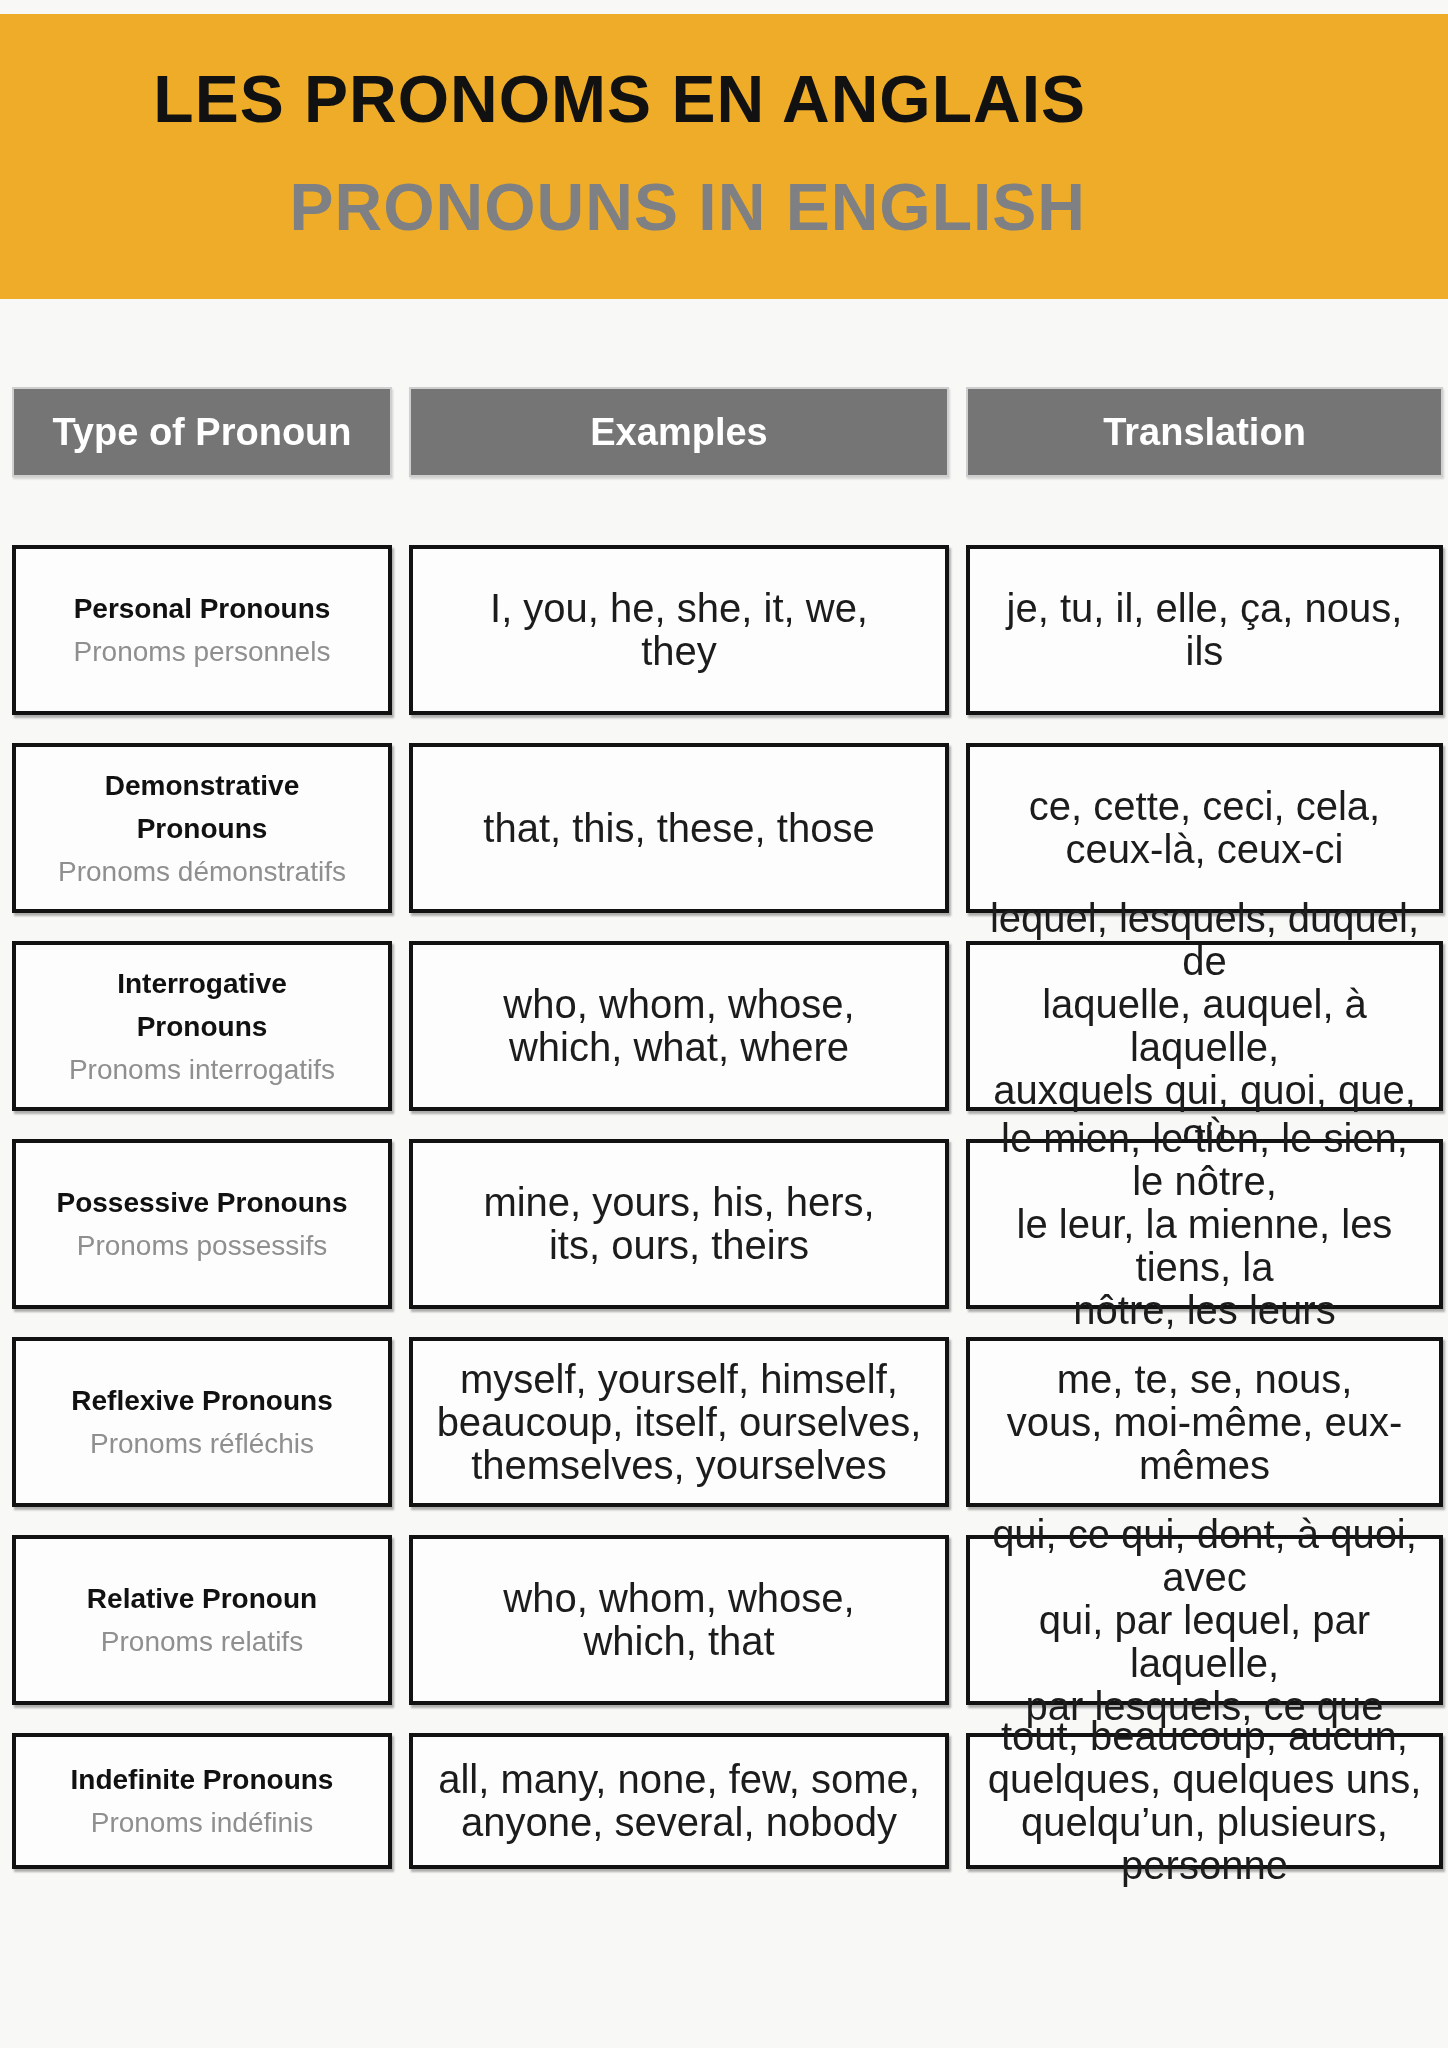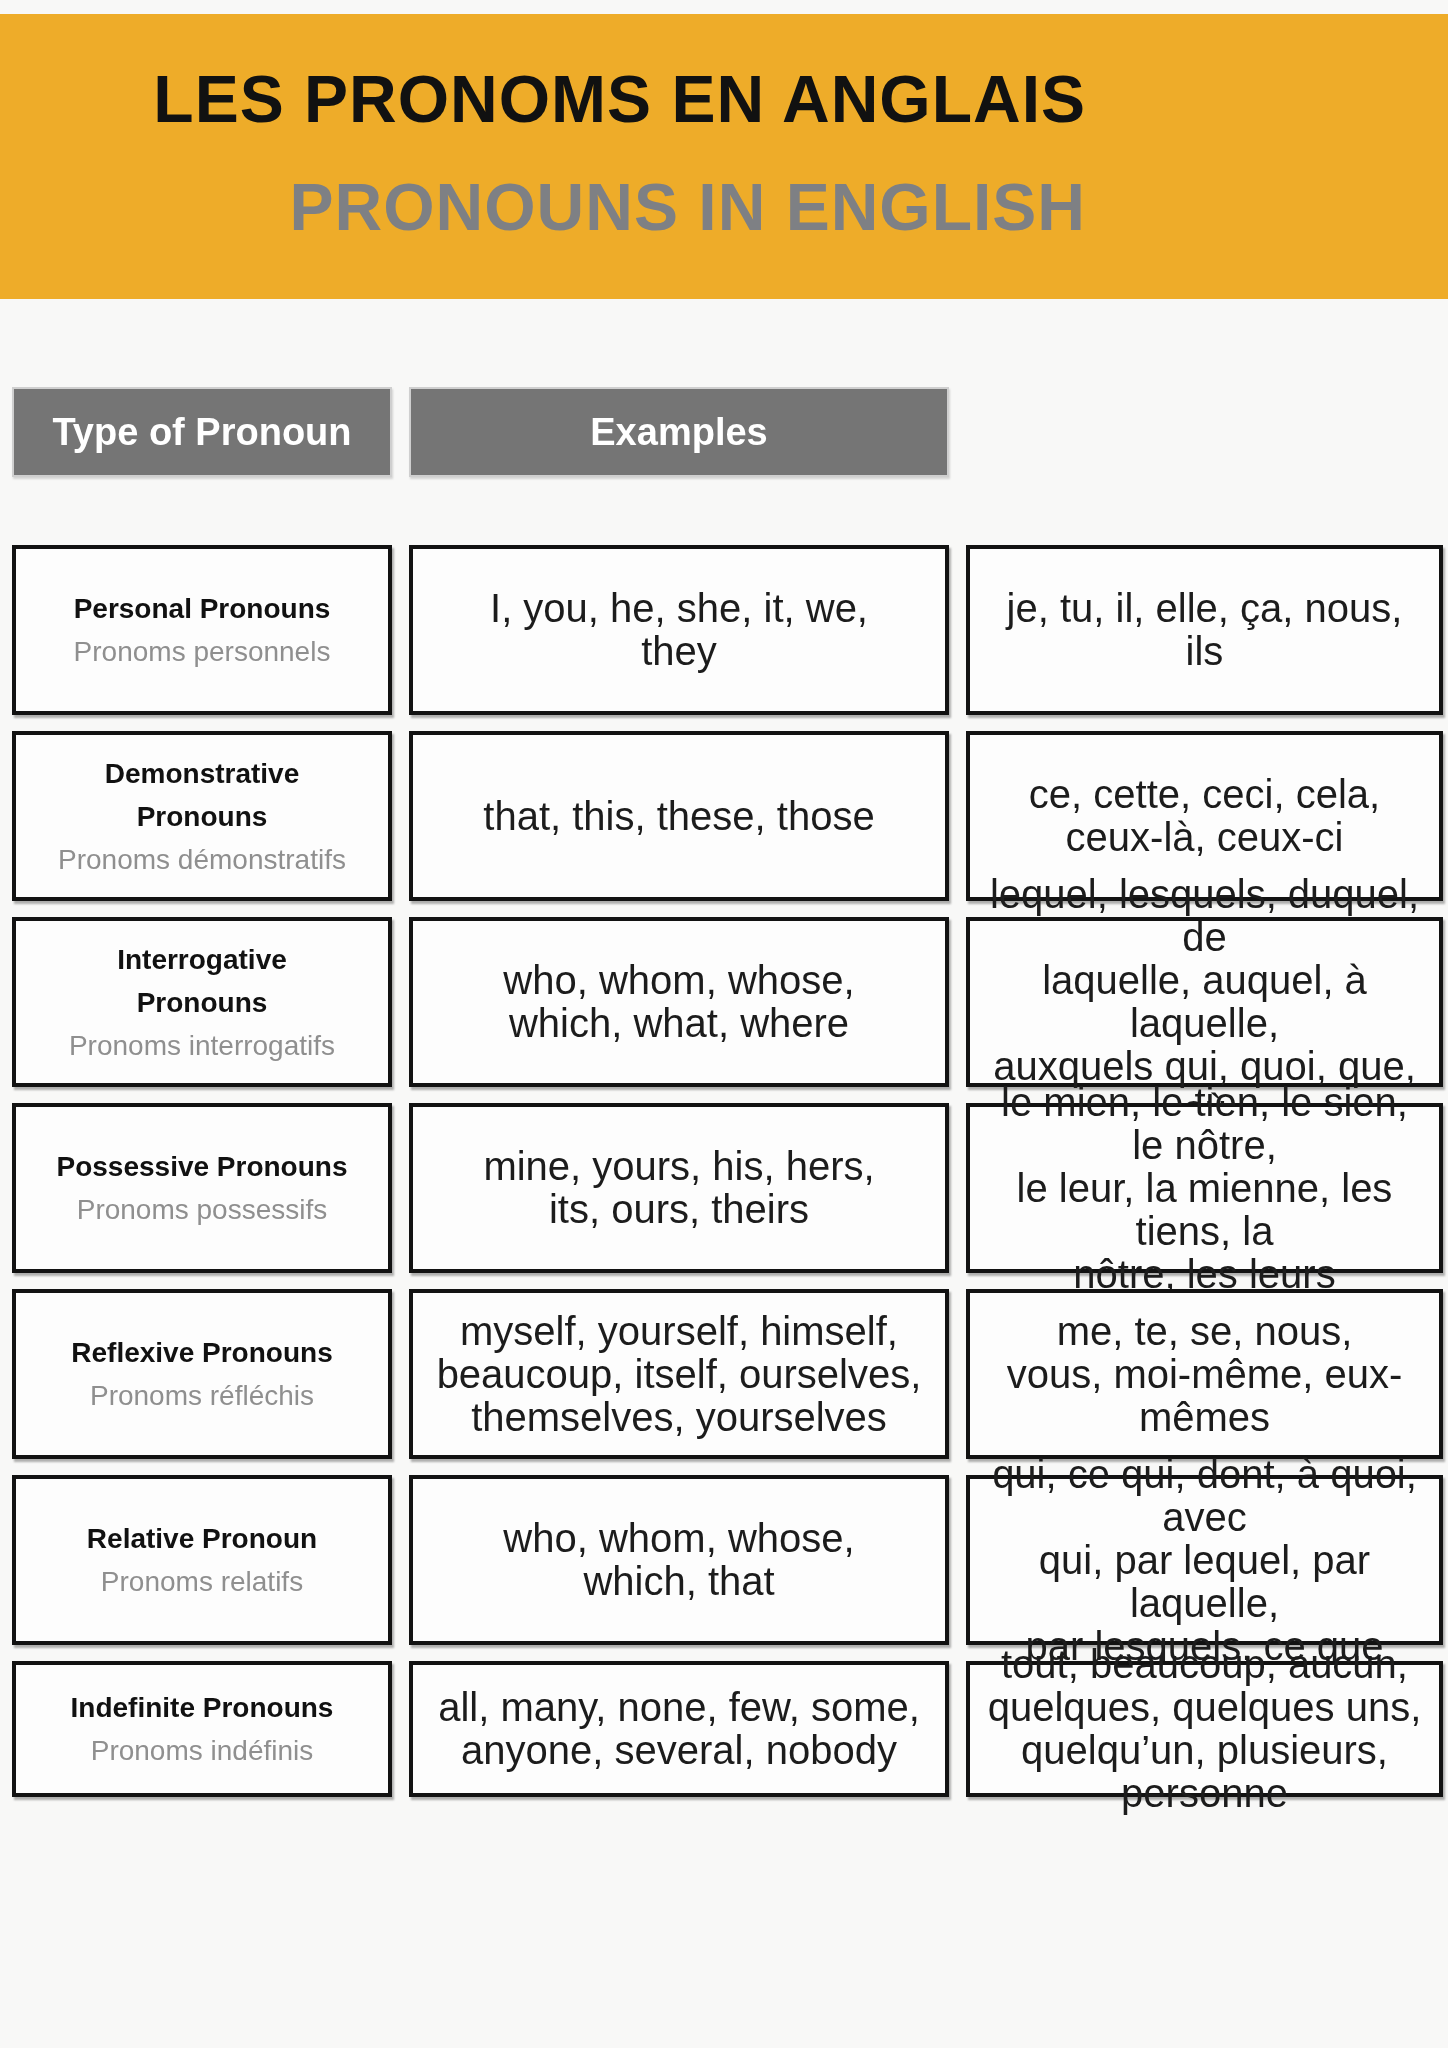--- a/index.html
+++ b/index.html
@@ -44,21 +44,21 @@
   .grid {
     display: grid;
     grid-template-columns: 380px 540px 477px;
     column-gap: 17px;
     margin-left: 12px;
     width: 1431px;
   }
   .header-grid { margin-top: 88px; }
   .rows-grid {
     margin-top: 68px;
-    row-gap: 16px;
+    row-gap: 28px;
     grid-auto-rows: 170px;
   }
   .rows-grid .row-last { height: 136px; }
 
   
   .header-cell {
     height: 90px;
     background: #757575;
     border: 2px solid #cfcfcf;
     color: #ffffff;
@@ -110,20 +110,21 @@
 <div class="banner">
   <div class="banner-inner">
     <div class="banner-title">LES PRONOMS EN ANGLAIS</div>
     <div class="banner-subtitle">PRONOUNS IN ENGLISH</div>
   </div>
 </div>
 
 <div class="grid header-grid">
   <div class="header-cell">Type of Pronoun</div>
   <div class="header-cell">Examples</div>
+  <div class="header-cell">Translation</div>
 </div>
 
 <div class="grid rows-grid">
 
   <div class="cell">
     <div class="pronoun-name">Personal Pronouns</div>
     <div class="pronoun-name-fr">Pronoms personnels</div>
   </div>
   <div class="cell">
     <div class="cell-text">I, you, he, she, it, we,

